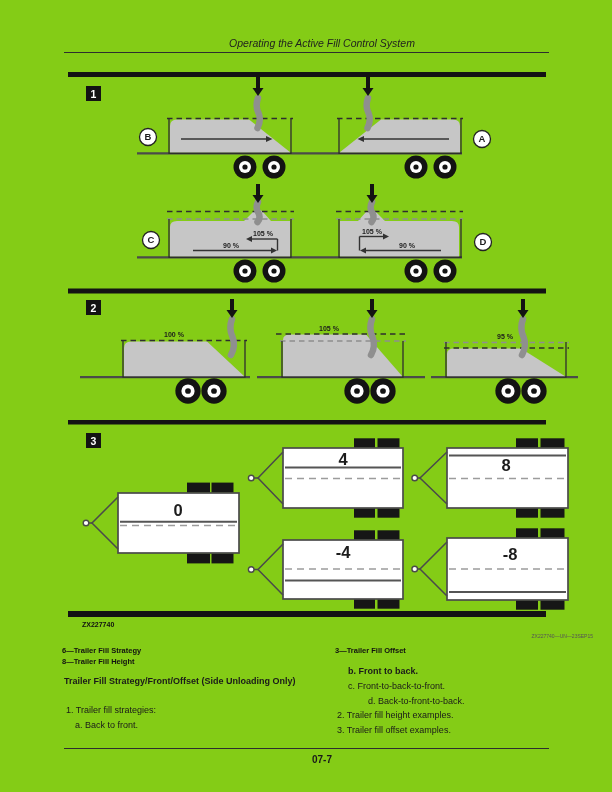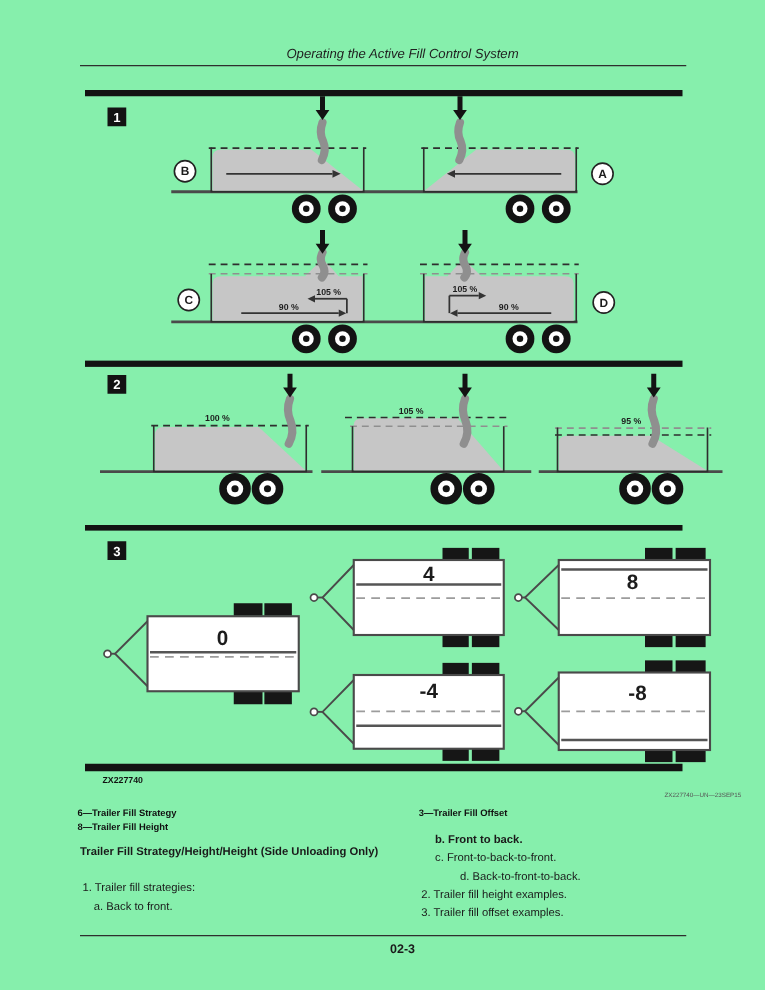--- a/index.html
+++ b/index.html
@@ -1,16 +1,16 @@
 <!DOCTYPE html>
 <html><head>
 <meta charset="utf-8">
 <style>
   html,body{margin:0;padding:0;background:#fff;}
-  .page{position:relative;width:612px;height:792px;background:#86efac;overflow:hidden;
+  .page{position:relative;width:612px;height:792px;background:#84cc16;overflow:hidden;
         font-family:"Liberation Sans","DejaVu Sans",sans-serif;color:#1a1a1a;}
   .abs{position:absolute;line-height:1.15;}
   .t-header{top:37px;left:112px;width:420px;text-align:center;font-style:italic;
             font-size:10.5px;color:#1f1f1f;}
   .rule{position:absolute;background:#2e2e2e;height:1px;}
   .legend-item{font-size:7.5px;font-weight:bold;color:#111;}
   .body-heading{font-size:9px;font-weight:bold;width:264px;line-height:1.33;}
   .body-item{font-size:9px;}
   .t-pagenum{top:754px;left:272px;width:100px;text-align:center;font-weight:bold;font-size:10px;}
   svg{position:absolute;top:0;left:0;}
@@ -263,25 +263,25 @@
     </g>
 
     <text x="82" y="626.5" class="figid">ZX227740</text>
     <text x="593" y="637.5" class="credit">ZX227740—UN—23SEP15</text>
   </svg>
 
   <div class="abs legend-item" style="top:647px;left:62px;">6—Trailer Fill Strategy</div>
   <div class="abs legend-item" style="top:657.5px;left:62px;">8—Trailer Fill Height</div>
   <div class="abs legend-item" style="top:647px;left:335px;">3—Trailer Fill Offset</div>
 
-  <div class="abs body-heading" style="top:676px;left:64px;">Trailer Fill Strategy/Height/Height (Side Unloading Only)</div>
+  <div class="abs body-heading" style="top:676px;left:64px;">Trailer Fill Strategy/Front/Offset (Side Unloading Only)</div>
   <div class="abs body-item" style="top:705px;left:66px;">1. Trailer fill strategies:</div>
   <div class="abs body-item" style="top:720px;left:75px;">a. Back to front.</div>
   <div class="abs body-item" style="top:666px;left:348px;font-weight:bold;">b. Front to back.</div>
   <div class="abs body-item" style="top:681px;left:348px;">c. Front-to-back-to-front.</div>
   <div class="abs body-item" style="top:695.5px;left:368px;">d. Back-to-front-to-back.</div>
   <div class="abs body-item" style="top:710px;left:337px;">2. Trailer fill height examples.</div>
   <div class="abs body-item" style="top:724.5px;left:337px;">3. Trailer fill offset examples.</div>
 
   <div class="rule" style="top:748px;left:64px;width:485px;"></div>
-  <div class="abs t-pagenum">02-3</div>
+  <div class="abs t-pagenum">07-7</div>
 
 </div>
 
 </body></html>

